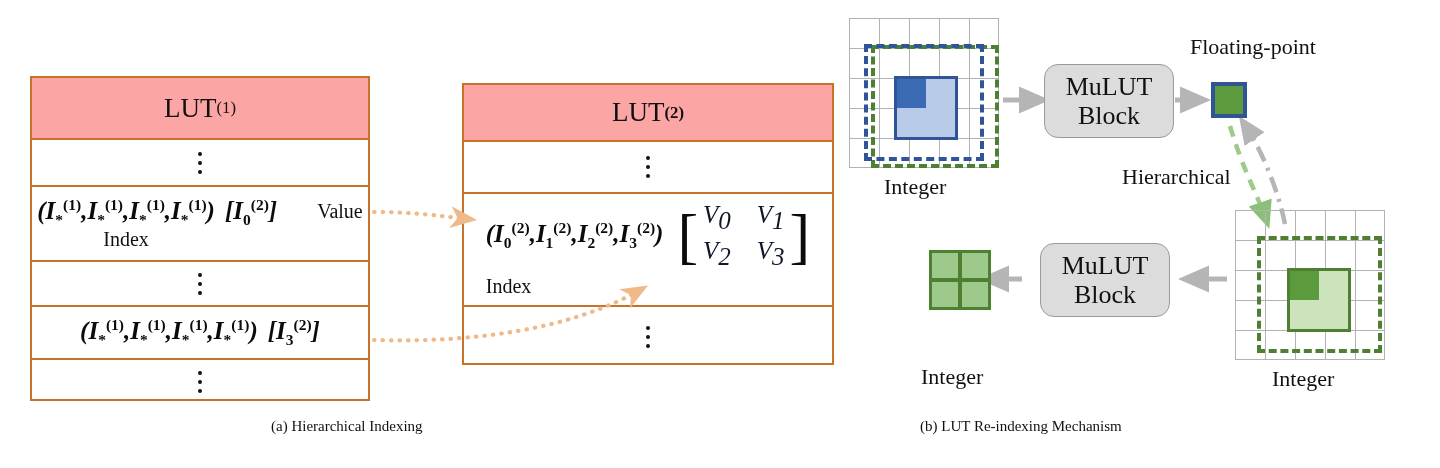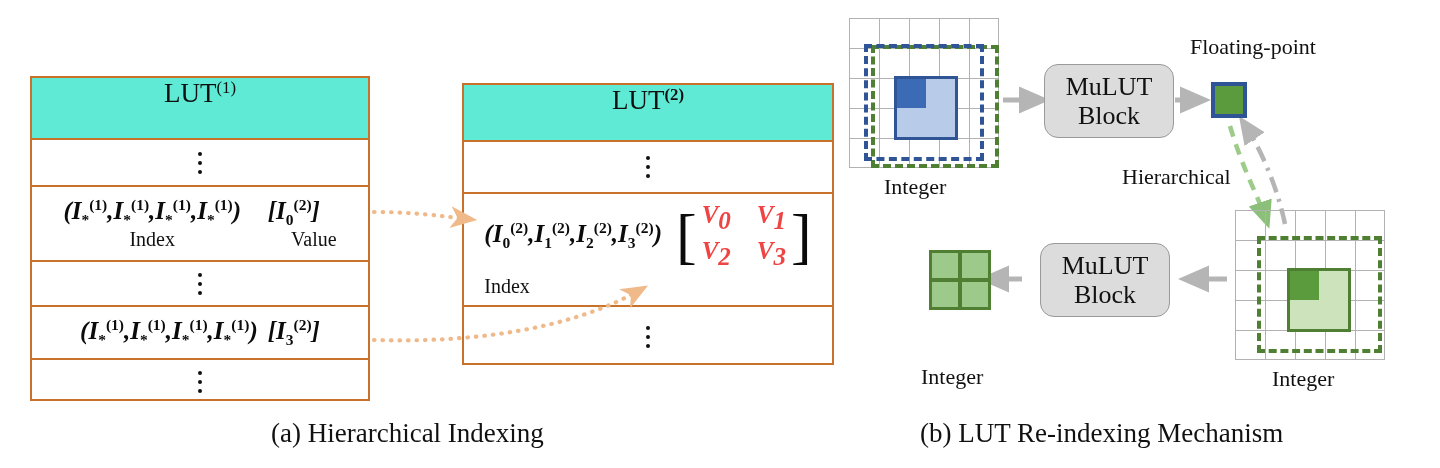--- a/index.html
+++ b/index.html
@@ -6,22 +6,22 @@
   body{
     width:1440px;height:468px;background:#ffffff;
     font-family:"Liberation Serif", serif;
     position:relative;overflow:hidden;
   }
   .fig{position:absolute;inset:0;}
 
   
   .lut{position:absolute;border:2px solid #C8712B;box-sizing:border-box;background:#fff;}
   .lut .hdr{
-    background:#5eead4;border-bottom:2px solid #C8712B;
-    display:flex;justify-content:center;
+    background:#fca5a5;border-bottom:2px solid #C8712B;
+    display:flex;align-items:center;justify-content:center;
     font-size:27px;color:#101010;box-sizing:border-box;
   }
   .lut .row{
     border-bottom:2px solid #C8712B;box-sizing:border-box;
     display:flex;align-items:center;justify-content:center;position:relative;
   }
   .lut .row.last{border-bottom:none;}
   .vdots{
     display:flex;flex-direction:column;align-items:center;justify-content:center;
     gap:5px;
@@ -34,37 +34,37 @@
   .sup{font-size:0.62em;vertical-align:super;font-style:normal;font-weight:bold;}
   .sub{font-size:0.62em;vertical-align:sub;font-style:normal;font-weight:bold;}
   .subst{font-size:0.72em;vertical-align:sub;font-style:normal;font-weight:bold;}
 
   .cap-small{font-size:20px;color:#111;font-style:normal;font-weight:normal;font-family:"Liberation Serif",serif;}
 
   
   .matrix{display:inline-flex;align-items:center;margin-left:14px;vertical-align:middle;}
   .brk{font-size:62px;line-height:0.78;font-weight:400;color:#0b0b0b;font-family:"Liberation Serif",serif;}
   .mcells{display:grid;grid-template-columns:auto auto;column-gap:26px;row-gap:2px;padding:0 5px;}
-  .mcells span{font-style:italic;font-weight:bold;font-size:25px;color:#ef4444;text-align:center;}
+  .mcells span{font-style:italic;font-weight:normal;font-size:25px;color:#0f172a;text-align:center;}
 
   
   .grid5{position:absolute;}
   .grid5 .gline{position:absolute;background:#b2b2b2;}
   .sq{position:absolute;box-sizing:border-box;}
   .dash{position:absolute;box-sizing:border-box;background:transparent;}
 
   
   .mulut{
     position:absolute;background:#DCDCDC;border:1.5px solid #9a9a9a;border-radius:14px;
     display:flex;flex-direction:column;align-items:center;justify-content:center;
     font-size:26px;color:#111;line-height:1.12;box-sizing:border-box;
   }
 
   .lbl{position:absolute;font-size:22px;color:#111;white-space:nowrap;}
-  .caption{position:absolute;font-size:27px;color:#111;white-space:nowrap;}
+  .caption{position:absolute;font-size:15px;color:#111;white-space:nowrap;}
 
   .wm{
     position:absolute;color:#c9c9c9;font-size:34px;white-space:nowrap;
     font-family:"DejaVu Sans", sans-serif;letter-spacing:2px;
   }
   svg{position:absolute;left:0;top:0;overflow:visible;}
 </style>
 </head>
 <body>
 
@@ -83,21 +83,21 @@
           <i></i>
         </span>
     </div>
 
     <div class="row" style="height:75px;">
       <div style="display:flex;align-items:flex-start;gap:10px;">
         <div style="display:flex;flex-direction:column;align-items:center;">
           <span class="m">(<span class="mr" style="font-style:italic;">I</span><span class="sub">*</span><span class="sup">(1)</span>,<span class="mr" style="font-style:italic;">I</span><span class="sub">*</span><span class="sup">(1)</span>,<span class="mr" style="font-style:italic;">I</span><span class="sub">*</span><span class="sup">(1)</span>,<span class="mr" style="font-style:italic;">I</span><span class="sub">*</span><span class="sup">(1)</span>)</span>
           <span class="cap-small" style="margin-top:-2px;">Index</span>
         </div>
-        <div style="display:flex;flex-direction:column;align-items:center;">
+        <div style="display:flex;flex-direction:row;align-items:center;">
           <span class="m">[<span class="mr" style="font-style:italic;">I</span><span class="sub">0</span><span class="sup">(2)</span>]</span>
           <span class="cap-small" style="margin-top:-2px;margin-left:40px;">Value</span>
         </div>
       </div>
     </div>
 
     <div class="row" style="height:45px;">
       <span class="vdots">
           <i></i>
           <i></i>

